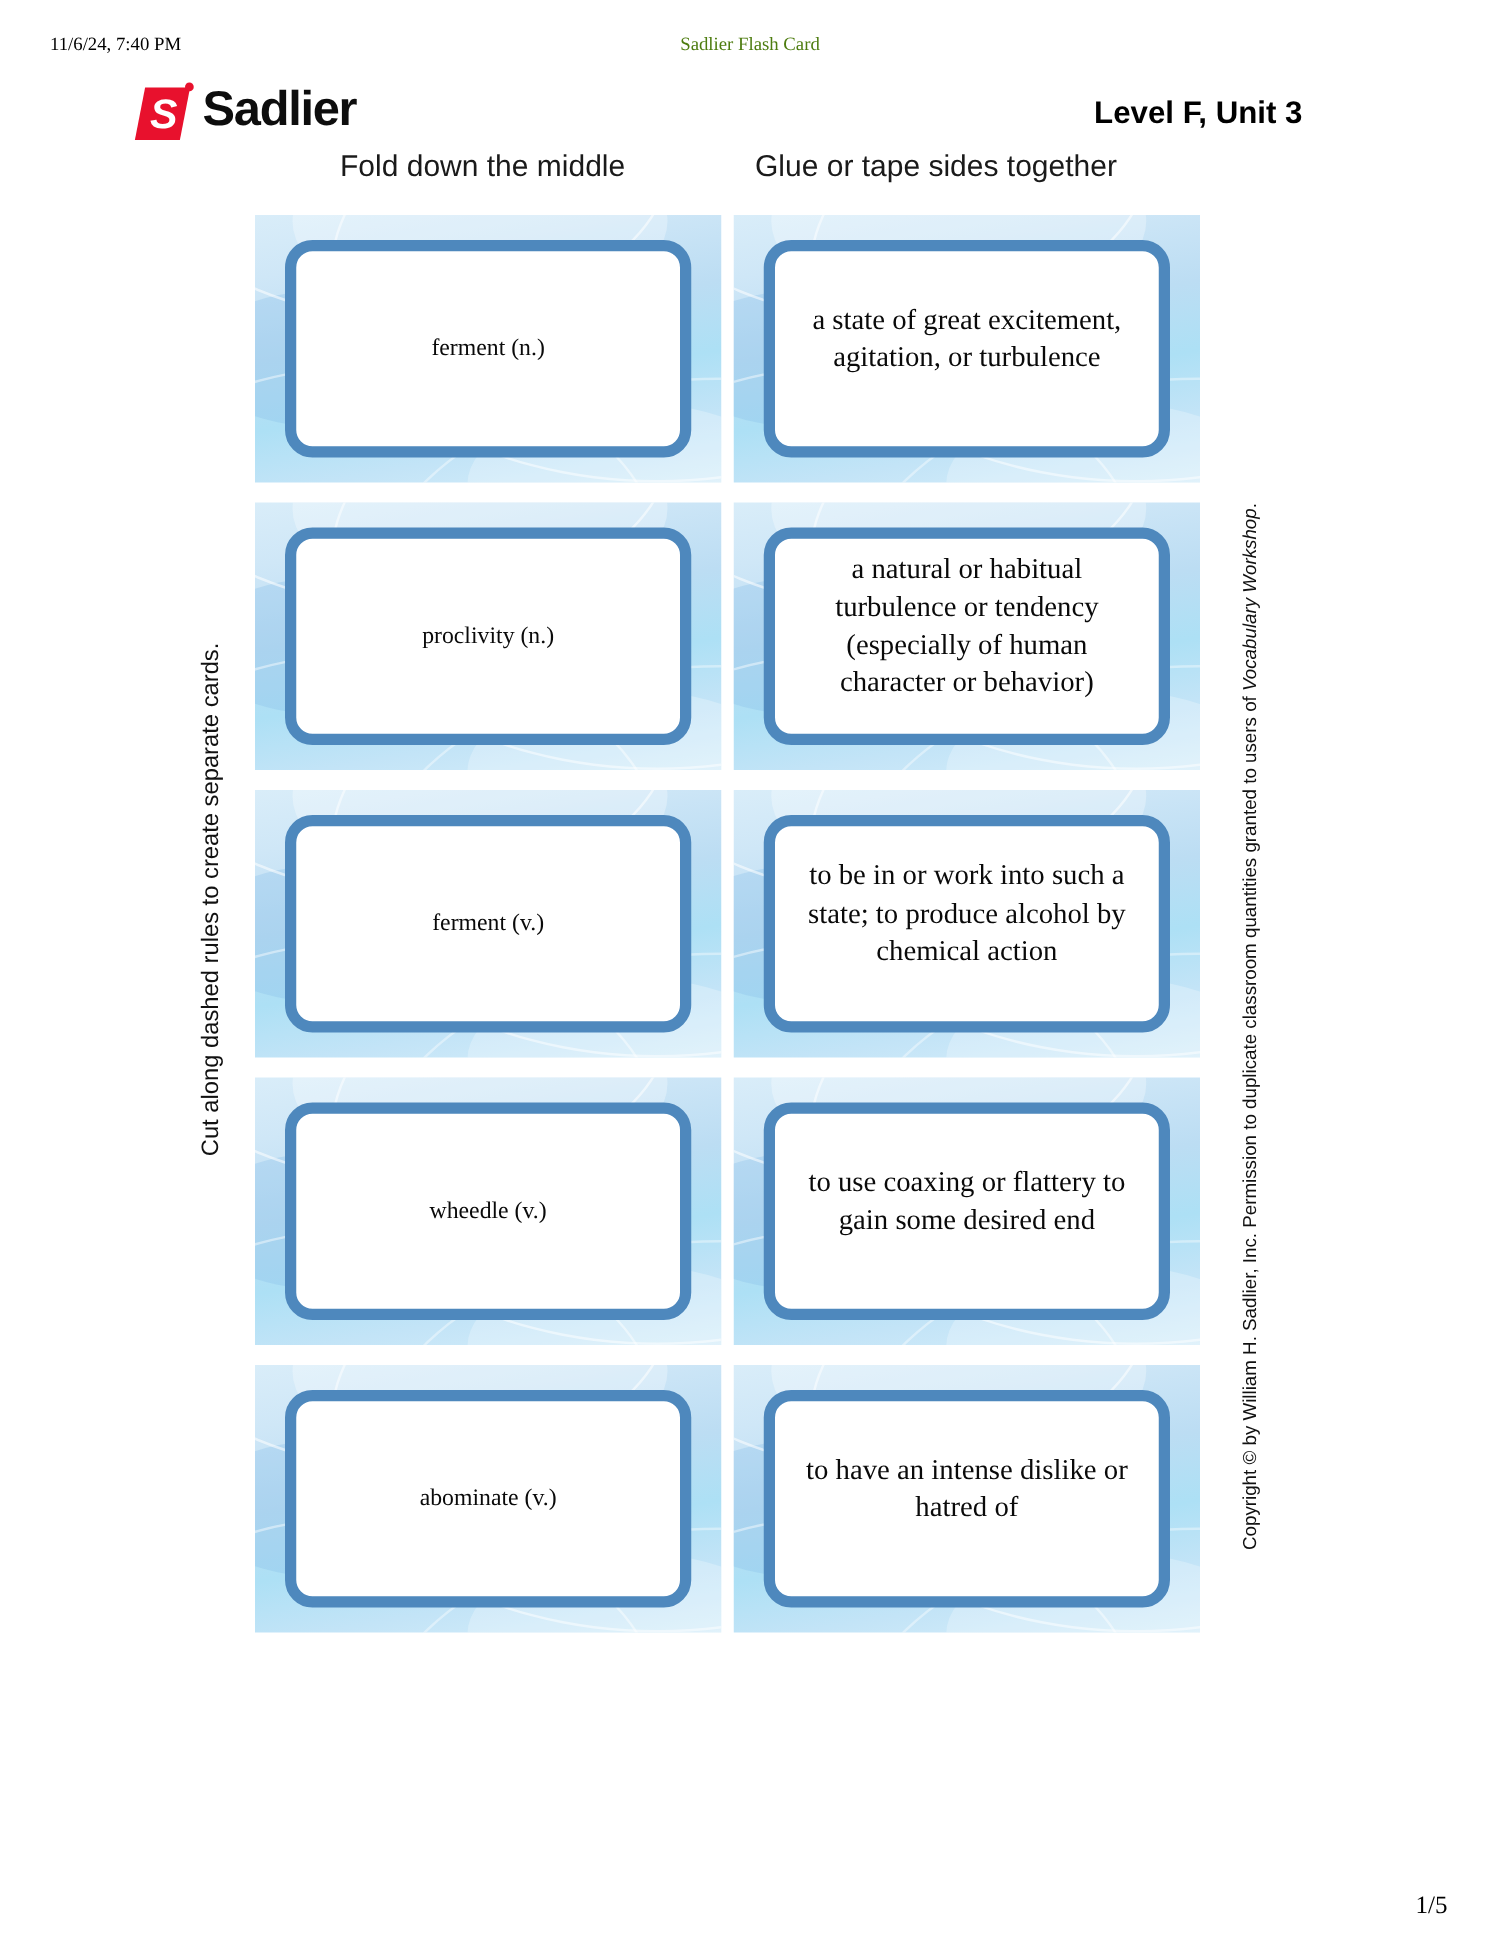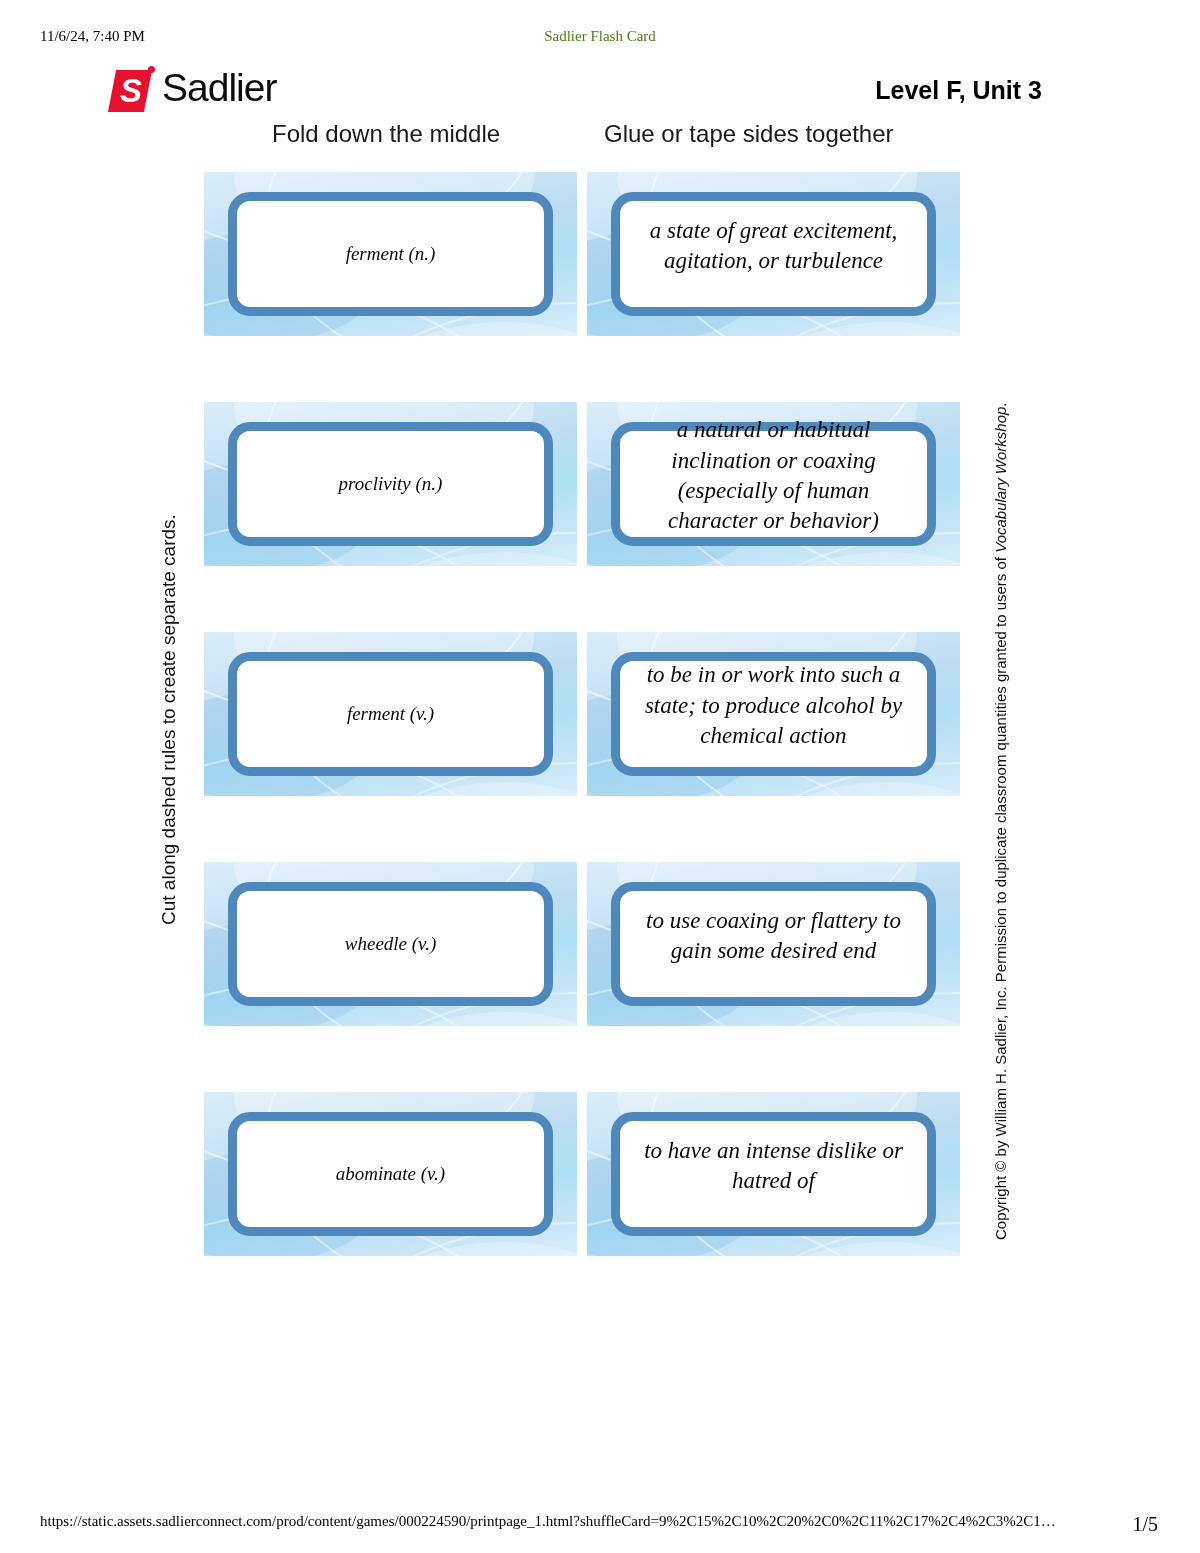--- a/index.html
+++ b/index.html
@@ -85,21 +85,21 @@
     position: absolute;
     right: -1px;
     top: 2px;
     width: 7px;
     height: 7px;
     border-radius: 50%;
     background: #e8112d;
   }
   .logo-text {
     font-family: "Liberation Sans", sans-serif;
-    font-weight: normal;
+    font-weight: bold;
     font-size: 39px;
     letter-spacing: -1px;
     color: #0d0d0d;
   }
 
   
   .level-title {
     position: absolute;
     right: 158px;
     top: 76px;
@@ -162,30 +162,29 @@
   }
   .card-row {
     display: flex;
     flex-direction: row;
     height: 226px;
     margin-bottom: 4px;
   }
   .card-panel {
     position: relative;
     width: 373px;
-    height: 164px;
+    height: 214px;
     overflow: hidden;
     background: linear-gradient(170deg,
         #d9edf9 0%,
         #cfe7f7 18%,
         #bcddf3 42%,
         #ade0f5 62%,
         #c3e4f7 80%,
         #d7eefa 100%);
-    font-style: italic;
   }
   .card-panel.left-col { margin-right: 10px; }
 
   
   .wave {
     position: absolute;
     border: 2px solid rgba(255,255,255,0.75);
     border-radius: 50%;
     background: transparent;
     pointer-events: none;
@@ -326,21 +325,21 @@
     </div>
     <div class="card-panel">
       <div class="blob b1"></div>
       <div class="blob b3"></div>
       <div class="blob b2"></div>
       <div class="wave w1"></div>
       <div class="wave w2"></div>
       <div class="wave w3"></div>
       <div class="wave w4"></div>
       <div class="card-inner definition">
-        <div class="card-text">a natural or habitual inclination or coaxing (especially of human character or behavior)</div>
+        <div class="card-text">a natural or habitual turbulence or tendency (especially of human character or behavior)</div>
       </div>
     </div>
   </div>
 
   <div class="card-row">
     <div class="card-panel left-col">
       <div class="blob b1"></div>
       <div class="blob b3"></div>
       <div class="blob b2"></div>
       <div class="wave w1"></div>
@@ -415,15 +414,14 @@
       <div class="wave w4"></div>
       <div class="card-inner definition">
         <div class="card-text">to have an intense dislike or hatred of</div>
       </div>
     </div>
   </div>
 
 </div>
 
 <div class="print-footer">
-  <div class="pf-url">https://static.assets.sadlierconnect.com/prod/content/games/000224590/printpage_1.html?shuffleCard=9%2C15%2C10%2C20%2C0%2C11%2C17%2C4%2C3%2C1…</div>
   <div class="pf-page">1/5</div>
 </div>
 
 </body></html>

